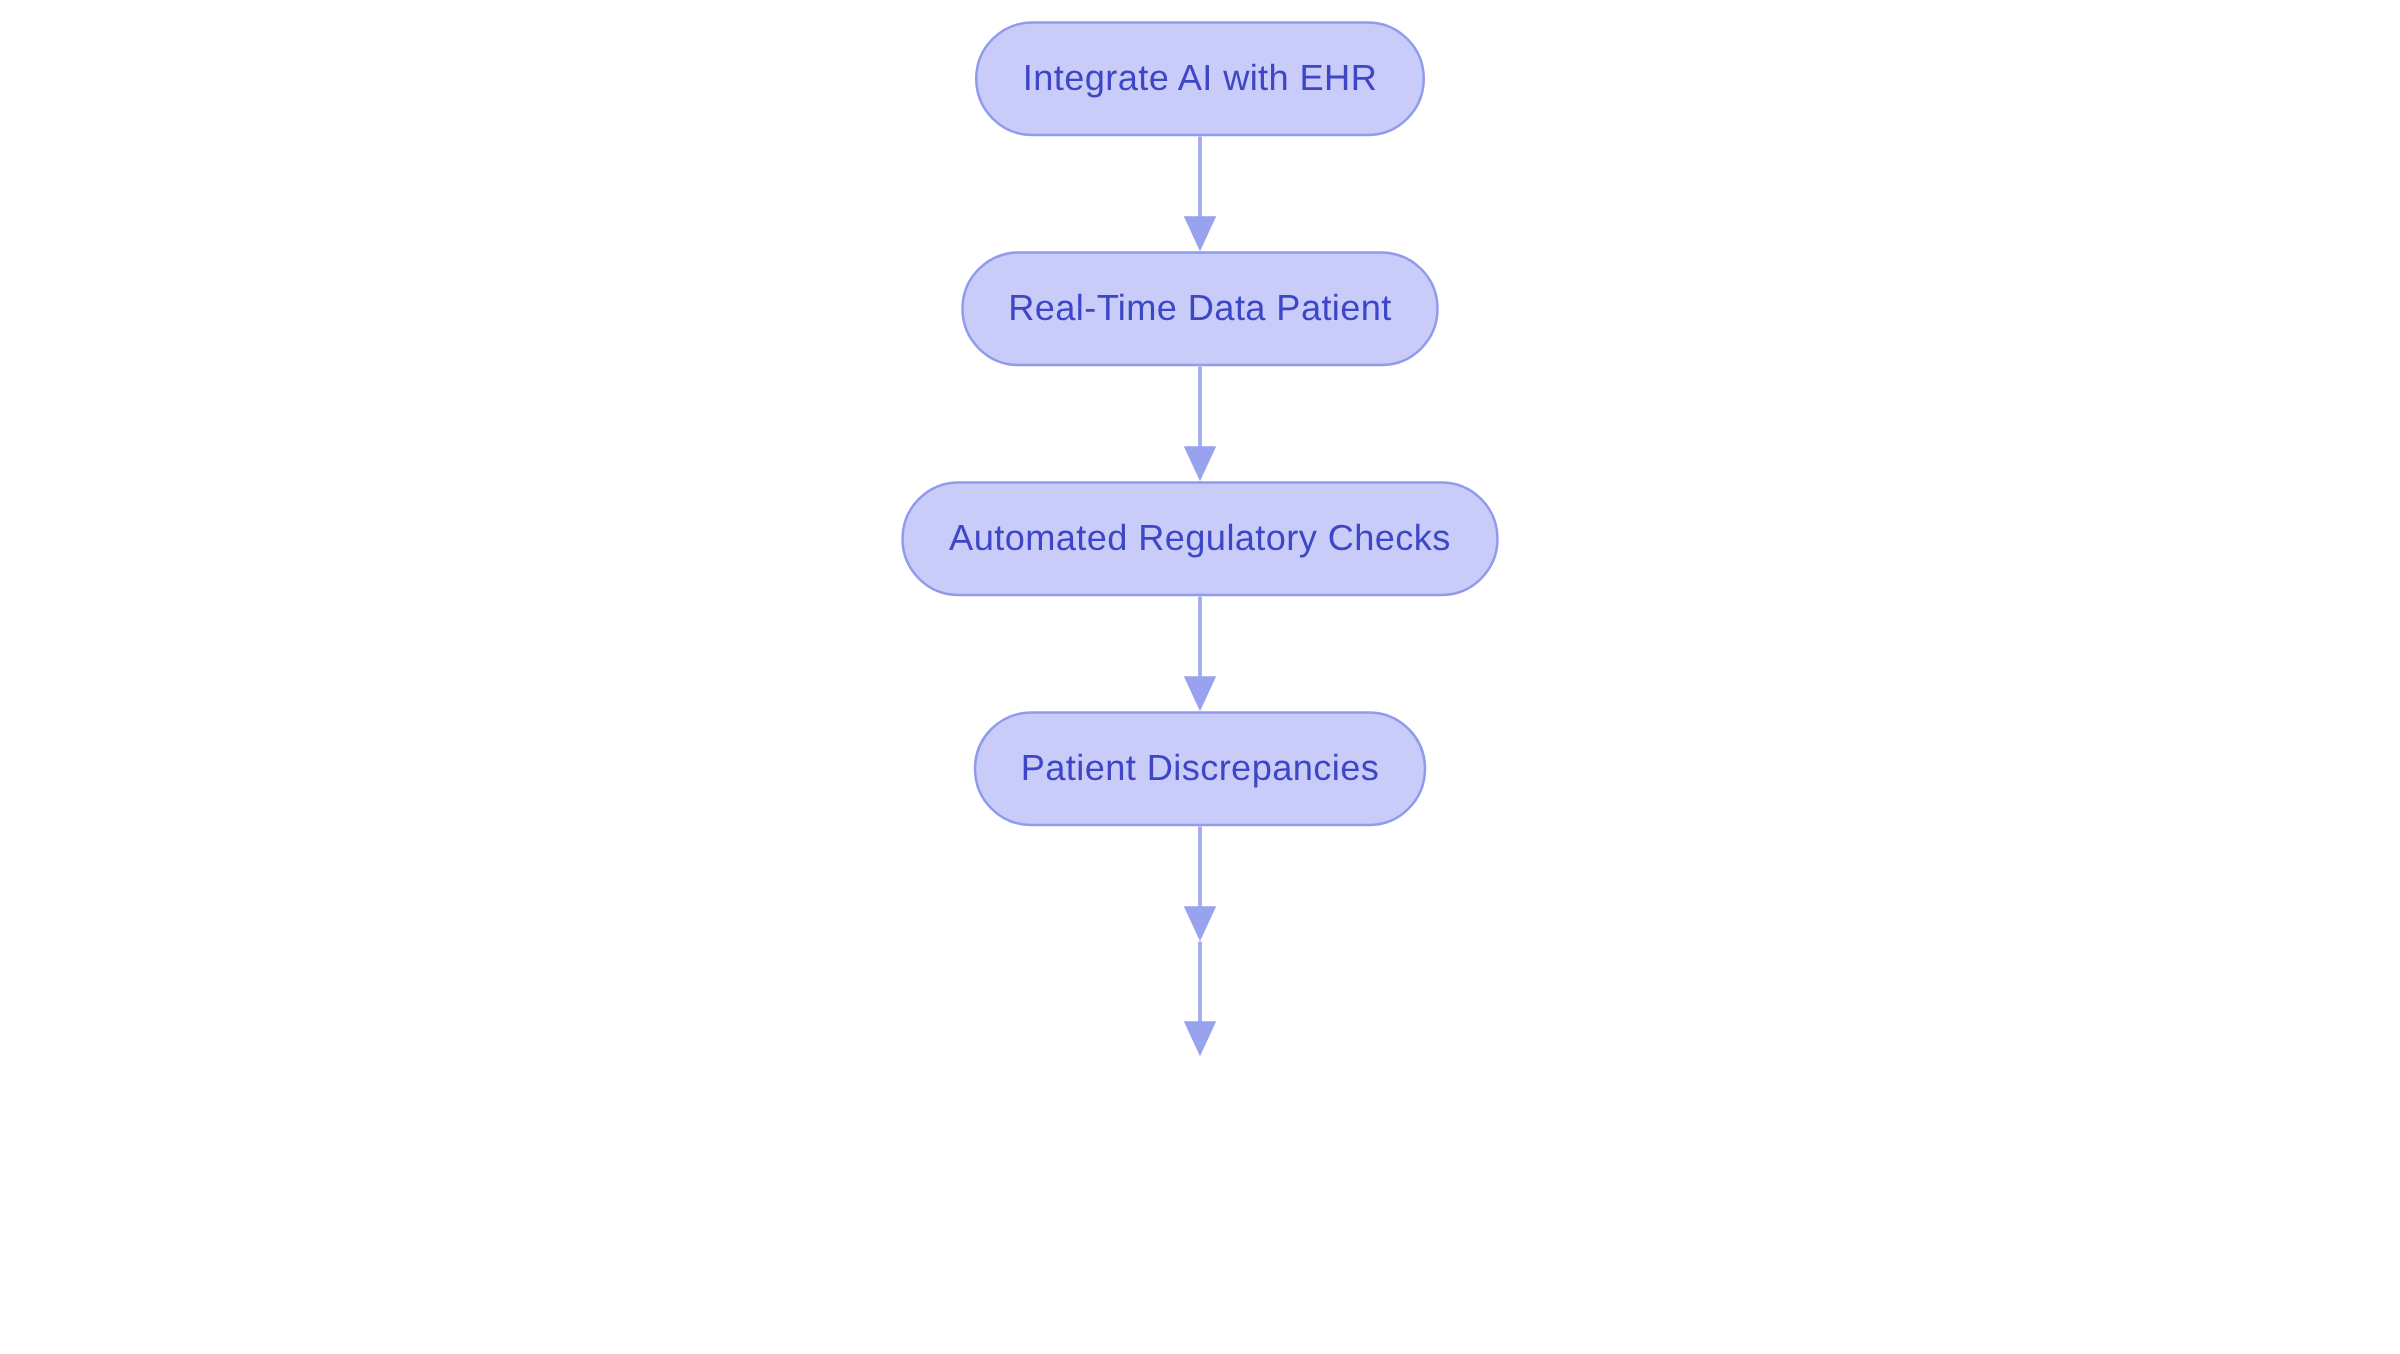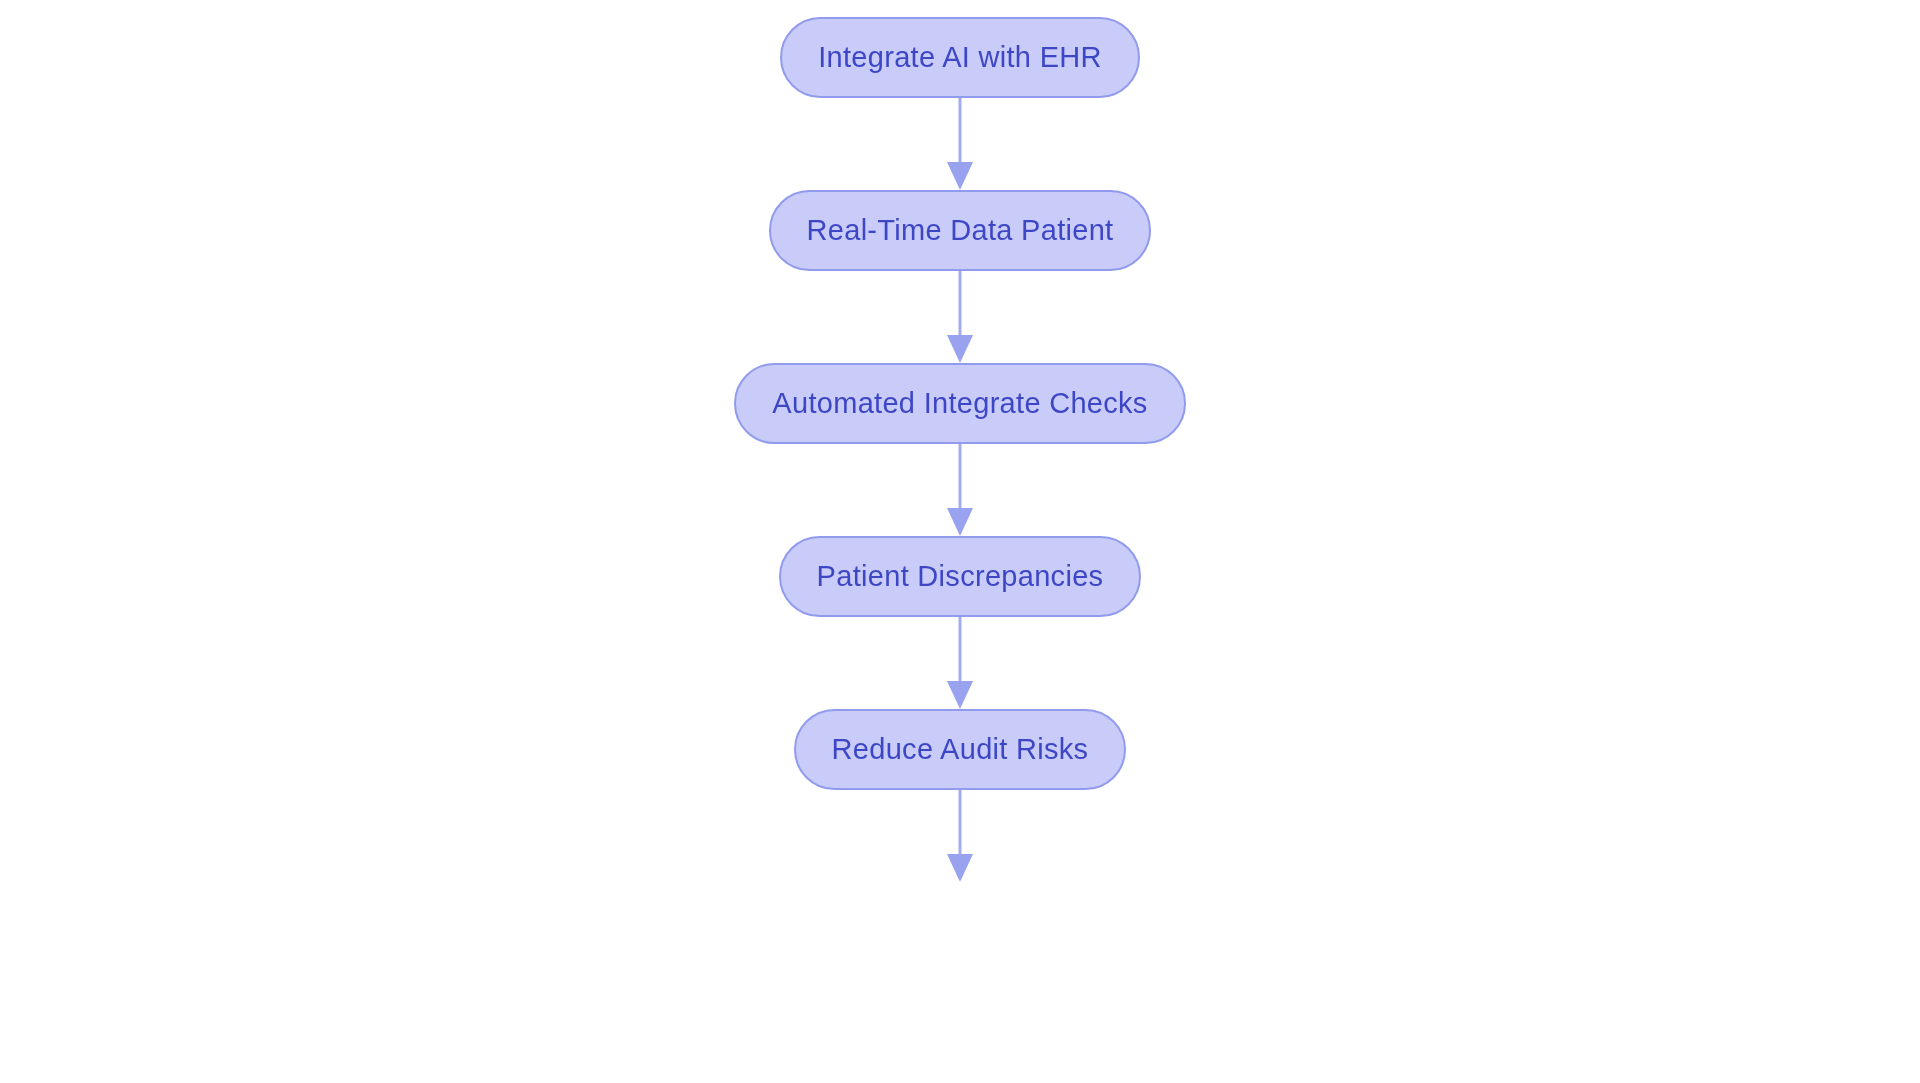--- a/index.html
+++ b/index.html
@@ -22,21 +22,21 @@
   }
   .flow{
     position:absolute;
     left:0;top:0;width:100%;
     display:flex;
     flex-direction:column;
     align-items:center;
     padding-top:17px;
   }
   .node{
-    height:81px;
+    height:92px;
     padding:0 36px;
     display:flex;
     align-items:center;
     justify-content:center;
     background:var(--node-fill);
     border:2px solid var(--node-border);
     border-radius:50px;
     flex:0 0 auto;
   }
   .node-label{
@@ -71,40 +71,37 @@
     <div class="node">
       <span class="node-label">Real-Time Data Patient</span>
     </div>
 
     <svg class="arrow" viewBox="0 0 30 92" aria-hidden="true">
       <line x1="15" y1="0" x2="15" y2="88"></line>
       <polygon points="2,64 28,64 15,92"></polygon>
     </svg>
 
     <div class="node">
-      <span class="node-label">Automated Integrate Checks</span>
+      <span class="node-label">Automated Regulatory Checks</span>
     </div>
 
     <svg class="arrow" viewBox="0 0 30 92" aria-hidden="true">
       <line x1="15" y1="0" x2="15" y2="88"></line>
       <polygon points="2,64 28,64 15,92"></polygon>
     </svg>
 
     <div class="node">
       <span class="node-label">Patient Discrepancies</span>
     </div>
 
     <svg class="arrow" viewBox="0 0 30 92" aria-hidden="true">
       <line x1="15" y1="0" x2="15" y2="88"></line>
       <polygon points="2,64 28,64 15,92"></polygon>
     </svg>
 
-    <div class="node">
-      <span class="node-label">Reduce Audit Risks</span>
-    </div>
 
     <svg class="arrow" viewBox="0 0 30 92" aria-hidden="true">
       <line x1="15" y1="0" x2="15" y2="88"></line>
       <polygon points="2,64 28,64 15,92"></polygon>
     </svg>
 
 
   </div>
 </div>
 

